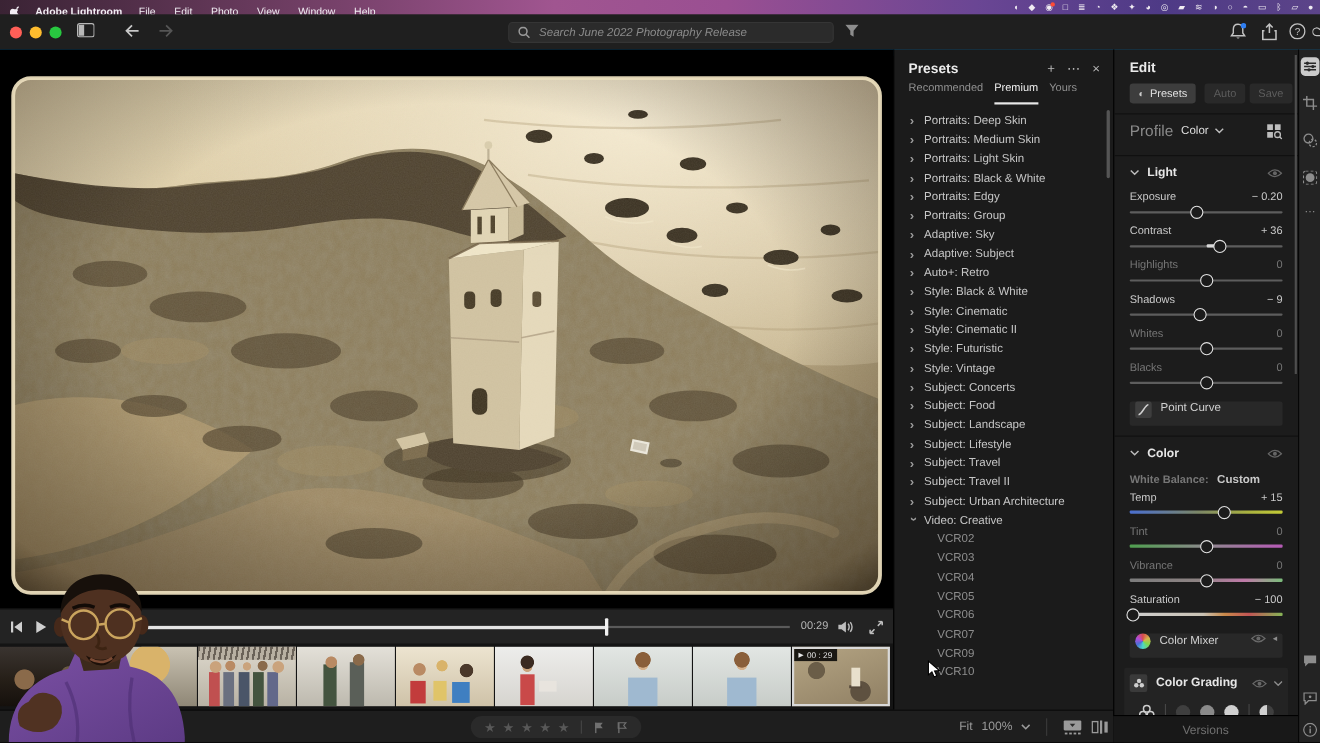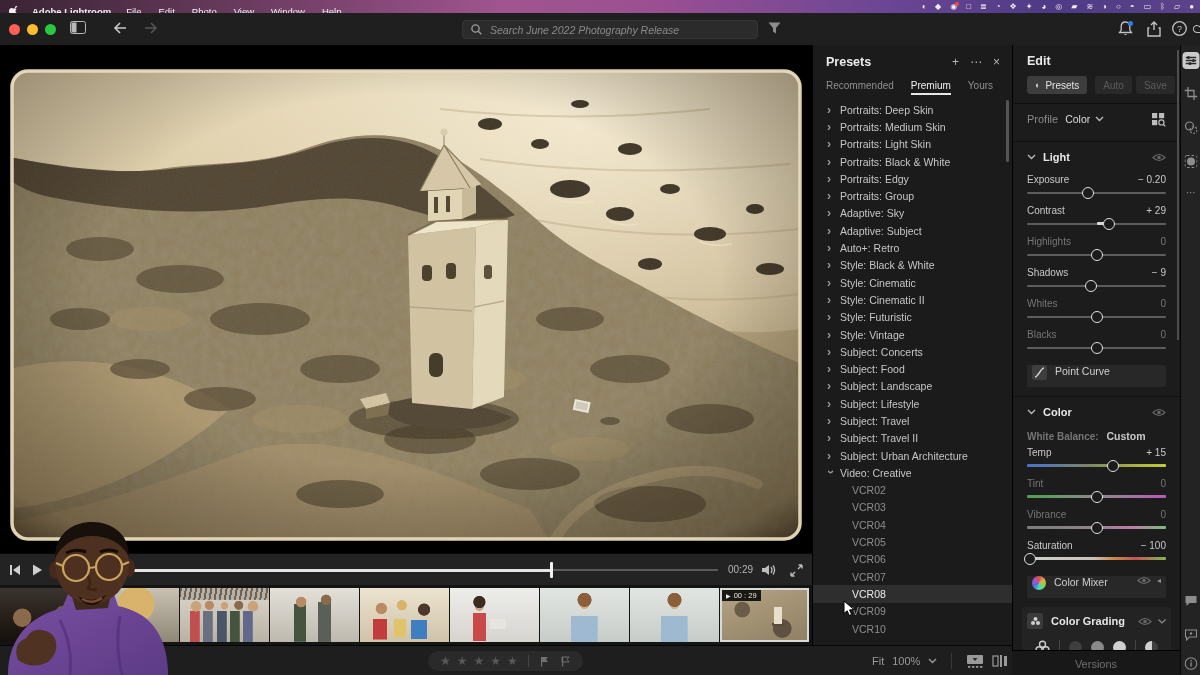--- a/index.html
+++ b/index.html
@@ -111,21 +111,21 @@
   .star{color:#585858;font-size:12px;line-height:20px;}
   .pill-sep{width:1px;height:12px;background:#454545;}
   #zoomctl{position:absolute;left:872px;top:0;height:30px;display:flex;align-items:center;gap:8px;color:#9a9a9a;font-size:11px;}
   .bb-sep{width:1px;height:16px;background:#3a3a3a;margin:0 6px;}
 
   
   #presets{left:812px;top:45px;width:200px;height:600px;background:#1b1b1b;border-left:1px solid #000;overflow:hidden;}
   #presets-head{position:absolute;left:0;top:0;width:100%;height:28px;display:flex;align-items:center;padding:0 13px;box-sizing:border-box;}
   #presets-title{font-size:12.5px;font-weight:bold;color:#ececec;flex:1;margin-top:6px;}
   .ph-ic{color:#b8b8b8;font-size:12px;margin-left:11px;margin-top:6px;cursor:default;}
-  #preset-tabs{position:absolute;left:13px;top:30px;display:flex;gap:17px;height:20px;align-items:flex-end;}
+  #preset-tabs{position:absolute;left:13px;top:30px;display:flex;gap:10px;height:20px;}
   .ptab{font-size:10px;color:#909090;padding-bottom:4px;position:relative;}
   .ptab.active{color:#f0f0f0;}
   .ptab.active::after{content:"";position:absolute;left:0;right:0;bottom:0;height:2px;background:#e8e8e8;}
   #preset-list{position:absolute;left:0;top:56px;width:100%;}
   .prow{height:17.3px;display:flex;align-items:center;padding-left:14px;font-size:10.5px;color:#c6c6c6;box-sizing:border-box;}
   .prow .chev{color:#9a9a9a;font-size:12px;width:13px;display:inline-block;font-weight:bold;}
   .prow .chev.open{transform:rotate(90deg) translateX(1px);transform-origin:4px 7px;display:inline-block;}
   .prow.vcr{padding-left:39px;color:#8d8d8d;}
   .prow.vcr.hover{background:#2e2e2e;color:#ececec;}
   #preset-scroll{position:absolute;left:193px;top:55px;width:3px;height:62px;background:#555;border-radius:2px;}
@@ -134,21 +134,21 @@
   #editpanel{left:1012px;top:45px;width:168px;height:630px;background:#1c1c1c;border-left:1px solid #000;box-sizing:border-box;padding:0 14px;overflow:hidden;}
   .divider{height:1px;background:#101010;margin:9px -14px 0;}
   #ep-title{font-size:12.5px;font-weight:bold;color:#eaeaea;margin-top:9px;}
   #ep-btnrow{display:flex;margin-top:8px;gap:4px;}
   .ep-btn{height:18px;border-radius:3px;font-size:10px;display:flex;align-items:center;padding:0 8px;}
   .ep-btn.primary{background:#3d3d3d;color:#e2e2e2;gap:5px;}
   .ep-btn.disabled{background:#292929;color:#5d5d5d;}
   #ep-btnrow .spacer{flex:1;}
   .row-flex{display:flex;align-items:center;}
   #ep-profile{height:26px;margin-top:2px;}
-  #ep-profile .lab{font-size:11px;color:#8a8a8a;}
+  #ep-profile .lab{font-size:14px;color:#8a8a8a;}
   #ep-profile .val{font-size:10.5px;color:#dcdcdc;margin-left:7px;margin-right:5px;}
   .grow{flex:1;}
   .sec-head{height:24px;margin-top:3px;}
   .sec-head .t{font-size:11px;font-weight:bold;color:#e6e6e6;margin-left:7px;}
   .chev-svg{flex:none;}
   .slider{margin-top:4px;}
   .sl-row{display:flex;justify-content:space-between;font-size:10px;color:#c9c9c9;height:12px;align-items:center;}
   .slider.dim .sl-row{color:#757575;}
   .sl-track{position:relative;height:15px;}
   .sl-line{position:absolute;left:0;right:0;top:6.5px;height:2px;background:#5d5d5d;border-radius:1px;}
@@ -608,21 +608,20 @@
         <div class="prow">
           <span class="chev open">›</span>
           <span>Video: Creative</span>
         </div>
         <div class="prow vcr">VCR02</div>
         <div class="prow vcr">VCR03</div>
         <div class="prow vcr">VCR04</div>
         <div class="prow vcr">VCR05</div>
         <div class="prow vcr">VCR06</div>
         <div class="prow vcr">VCR07</div>
-        <div class="prow vcr hover">VCR08</div>
         <div class="prow vcr">VCR09</div>
         <div class="prow vcr">VCR10</div>
       </div>
     <div id="preset-scroll"></div>
   </div>
   <svg id="vcr-cursor" class="abs" width="13" height="17" viewBox="0 0 13 17">
     <path d="M1 1 L1 13.5 L4.2 10.8 L6.2 15.5 L8.6 14.4 L6.6 9.9 L11 9.6 Z" fill="#fff" stroke="#000" stroke-width="1"></path>
   </svg>
 
   <div id="editpanel" class="abs">
@@ -671,21 +670,21 @@
             <span>− 0.20</span>
           </div>
           <div class="sl-track">
             <div class="sl-line"></div>
             <div class="sl-thumb" style="left: 44%;"></div>
           </div>
         </div>
         <div class="slider">
           <div class="sl-row">
             <span>Contrast</span>
-            <span>+ 29</span>
+            <span>+ 36</span>
           </div>
           <div class="sl-track">
             <div class="sl-line"></div>
             <div class="sl-fill" style="left: 50%; width: 9%;"></div>
             <div class="sl-thumb" style="left: 59%;"></div>
           </div>
         </div>
         <div class="slider dim">
           <div class="sl-row">
             <span>Highlights</span>

